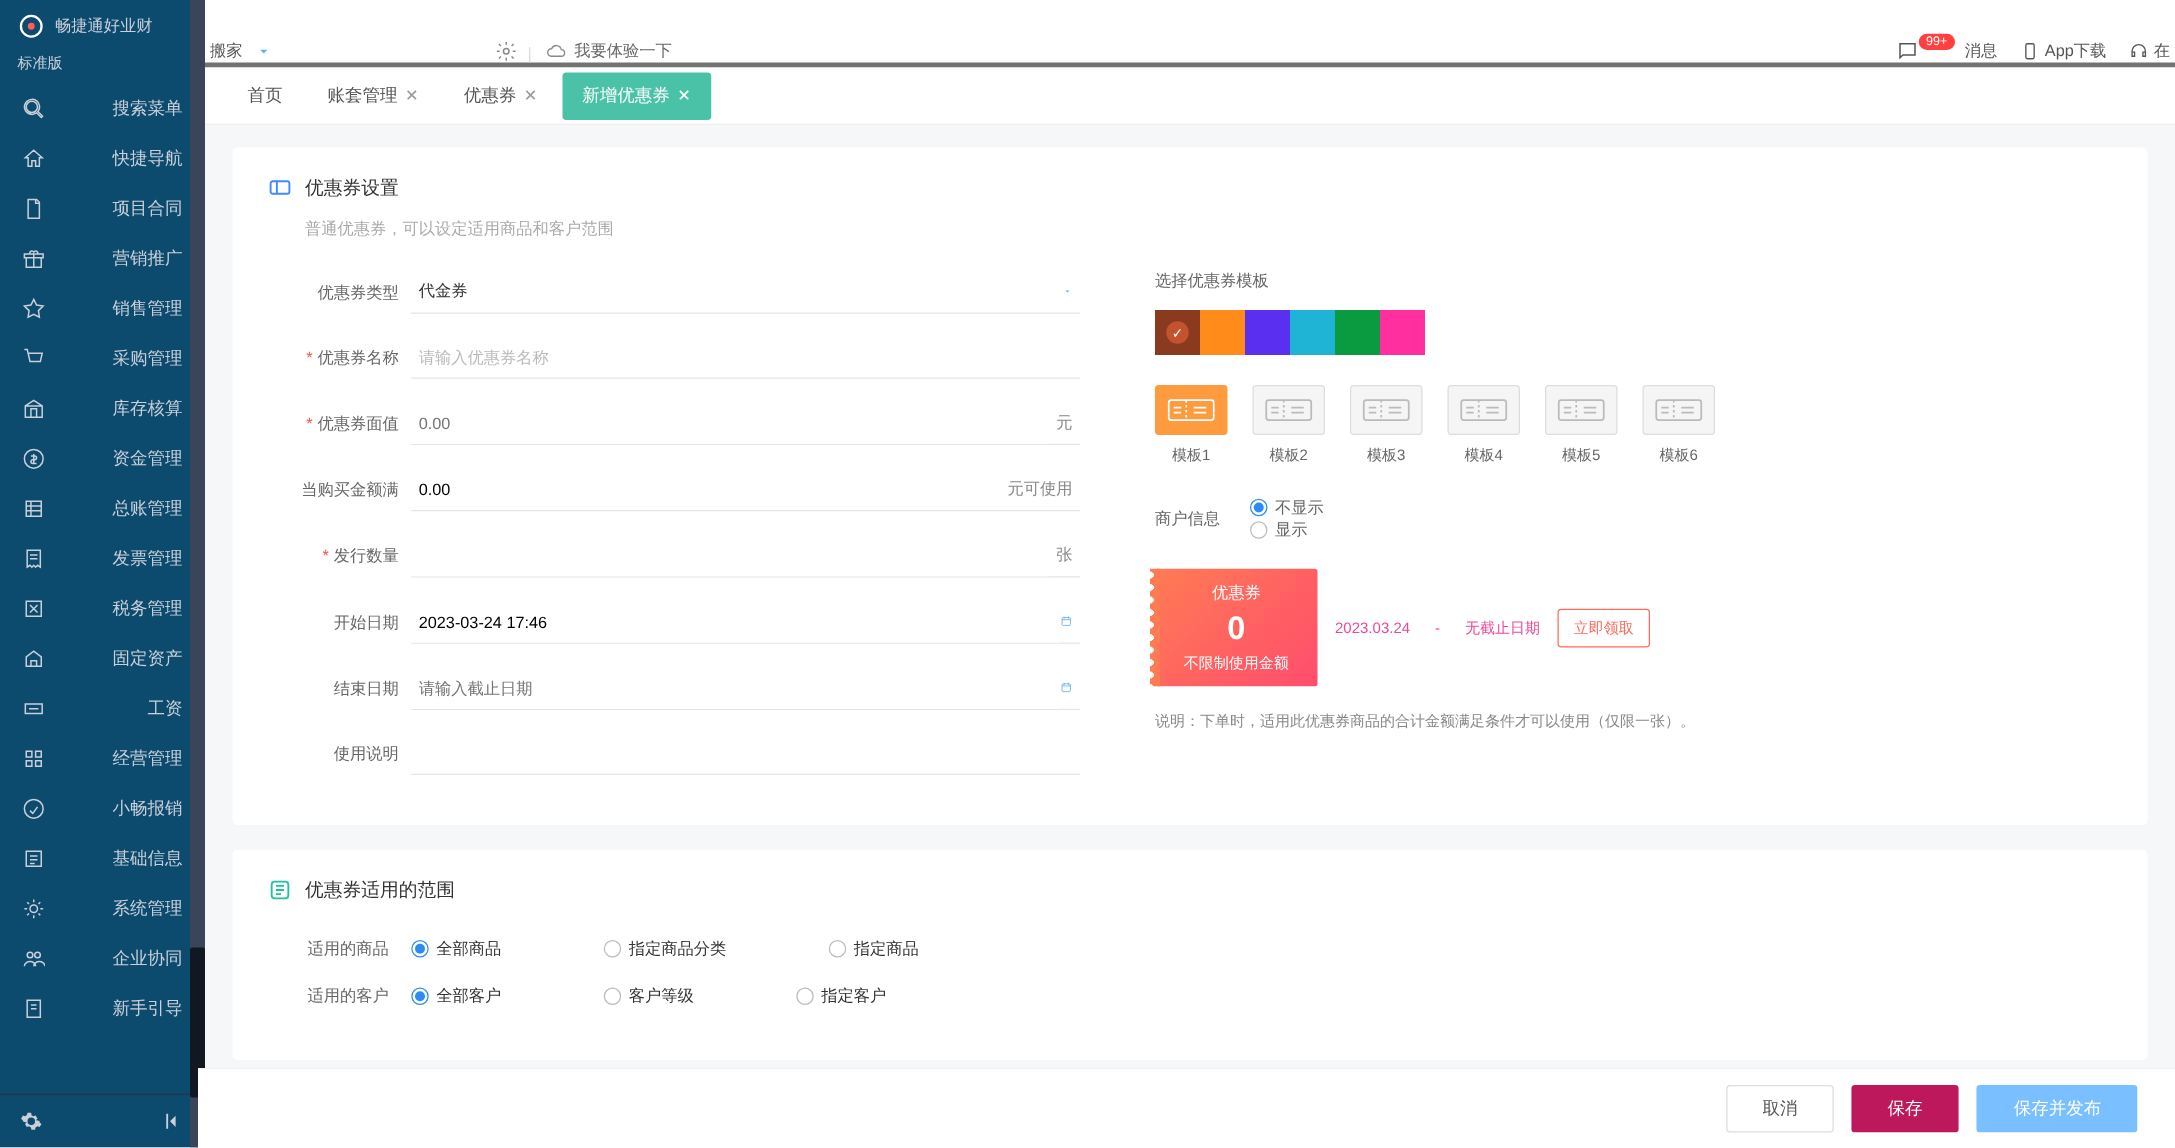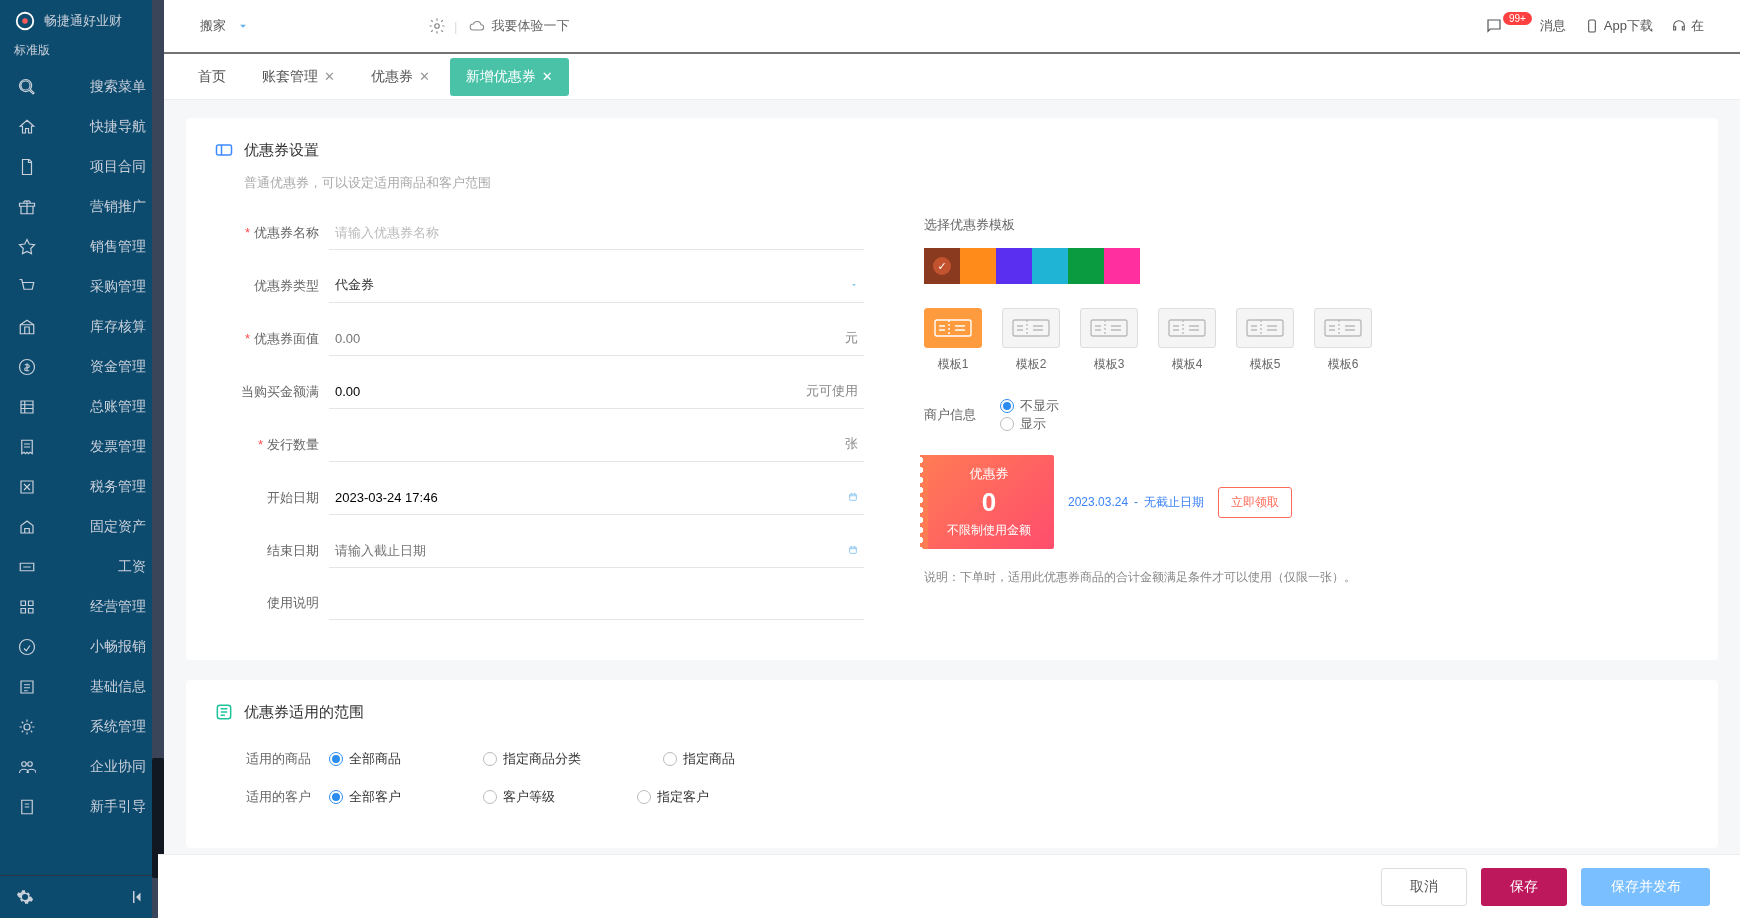--- a/index.html
+++ b/index.html
@@ -13,21 +13,21 @@
 .brand-sub { color: #c9d0da; font-size: 12px; padding: 0 4px 8px 14px; }
 .side-nav { flex: 1; overflow-y: auto; }
 .side-item { display: flex; align-items: center; gap: 12px; padding: 11px 18px; cursor: pointer; font-size: 14px; justify-content: space-between; }
 .side-ic { width: 18px; height: 18px; flex-shrink: 0; }
 .side-footer { display: flex; justify-content: space-between; padding: 12px 16px; border-top: 1px solid #2a3344; }
 .side-scroll { width: 12px; background: #3a4559; position: absolute; right: 0; top: 0; bottom: 0; }
 .side-scroll-thumb { background: #121821; width: 100%; height: 120px; position: absolute; bottom: 40px; border-radius: 2px; }
 
 
 .main { flex: 1; display: flex; flex-direction: column; background: #f6f7f9; }
-.topbar { height: 54px; background: #fff; display: flex; align-items: center; padding: 0 36px; border-bottom: 2px solid #737373; }
+.topbar { height: 54px; background: #fff; display: flex; align-items: flex-end; padding: 0 4px; border-bottom: 4px solid #737373; }
 .org-select { display: flex; align-items: center; gap: 10px; color: #555; min-width: 220px; }
 .chev { color: #5fb0ea; }
 .topbar-ic { color: #888; margin: 0 8px; cursor: pointer; }
 .exp { display: flex; align-items: center; gap: 6px; color: #666; margin-left: 12px; }
 .topbar-right { margin-left: auto; display: flex; align-items: center; gap: 18px; }
 .badge { background: #ff4040; color: #fff; font-size: 10px; border-radius: 10px; padding: 1px 6px; position: relative; top: -8px; left: -4px; }
 .tr-item { display: flex; align-items: center; gap: 4px; color: #555; cursor: pointer; }
 
 
 .tabs { height: 46px; background: #fff; display: flex; align-items: center; padding: 0 18px; gap: 4px; border-bottom: 1px solid #eee; }
@@ -75,21 +75,21 @@
 .radio-dot { width: 14px; height: 14px; border: 1px solid #bbb; border-radius: 50%; display: inline-flex; align-items: center; justify-content: center; }
 .radio.checked .radio-dot { border-color: #2d8cf0; }
 .radio.checked .radio-dot::after { content: ""; width: 8px; height: 8px; background: #2d8cf0; border-radius: 50%; }
 
 .coupon-preview { display: flex; align-items: stretch; gap: 14px; margin-bottom: 20px; }
 .cp-left { width: 130px; background: linear-gradient(135deg, #ff7b54, #ff4d6d); color: #fff; text-align: center; padding: 10px 6px; position: relative; border-radius: 2px; }
 .cp-left::before { content: ""; position: absolute; left: -4px; top: 0; bottom: 0; width: 8px; background: radial-gradient(circle at 0 50%, transparent 3px, #ff7b54 3px); background-size: 8px 10px; }
 .cp-title { font-size: 13px; margin-bottom: 4px; }
 .cp-val { font-size: 26px; font-weight: 600; margin-bottom: 4px; }
 .cp-cond { font-size: 12px; }
-.cp-mid { display: flex; align-items: center; color: #3b82f6; font-size: 12px; gap: 6px; }
+.cp-mid { display: flex; align-items: center; color: #ec4899; font-size: 12px; gap: 20px; }
 .cp-btn { border: 1px solid #ff6b5b; color: #ff6b5b; background: #fff; padding: 6px 12px; border-radius: 3px; font-size: 12px; cursor: pointer; align-self: center; }
 .note { color: #888; font-size: 12px; }
 
 .scope-row { display: flex; align-items: center; margin-bottom: 20px; }
 .scope-label { width: 115px; text-align: right; padding-right: 18px; color: #666; }
 .scope-opts { display: flex; gap: 82px; text-align: right; }
 
 
 .footer { position: fixed; bottom: 0; left: 158px; right: 0; height: 64px; background: #fff; border-top: 1px solid #eee; display: flex; align-items: center; justify-content: flex-end; gap: 14px; padding: 0 30px; }
 .btn { padding: 9px 28px; border-radius: 3px; font-size: 14px; cursor: pointer; border: 1px solid transparent; }
@@ -310,31 +310,31 @@
           <svg class="ph-ic" viewBox="0 0 24 24">
               <rect x="3" y="6" width="18" height="12" rx="2" fill="none" stroke="#3d8bff" stroke-width="1.8"></rect>
               <path stroke="#3d8bff" stroke-width="1.8" d="M9 6v12"></path>
             </svg>
           <span>优惠券设置</span>
         </div>
         <div class="desc">普通优惠券，可以设定适用商品和客户范围</div>
         <div class="form-area">
           <div class="form-left">
             <div class="form-row">
-              <div class="form-label req">优惠券名称</div>
-              <input class="form-input" placeholder="请输入优惠券名称" style="">
-            </div>
-            <div class="form-row">
               <div class="form-label">优惠券类型</div>
               <div class="select-wrap">
                 <div class="select-val">代金券</div>
                 <svg class="select-caret" width="14" height="14" viewBox="0 0 24 24">
                     <path fill="currentColor" d="M7 10l5 5 5-5z"></path>
                   </svg>
               </div>
+            </div>
+            <div class="form-row">
+              <div class="form-label req">优惠券名称</div>
+              <input class="form-input" placeholder="请输入优惠券名称" style="">
             </div>
             <div class="form-row">
               <div class="form-label req">优惠券面值</div>
               <div class="input-wrap">
                 <input placeholder="0.00" style="">
                 <span class="suffix">元</span>
               </div>
             </div>
             <div class="form-row">
               <div class="form-label">当购买金额满</div>

